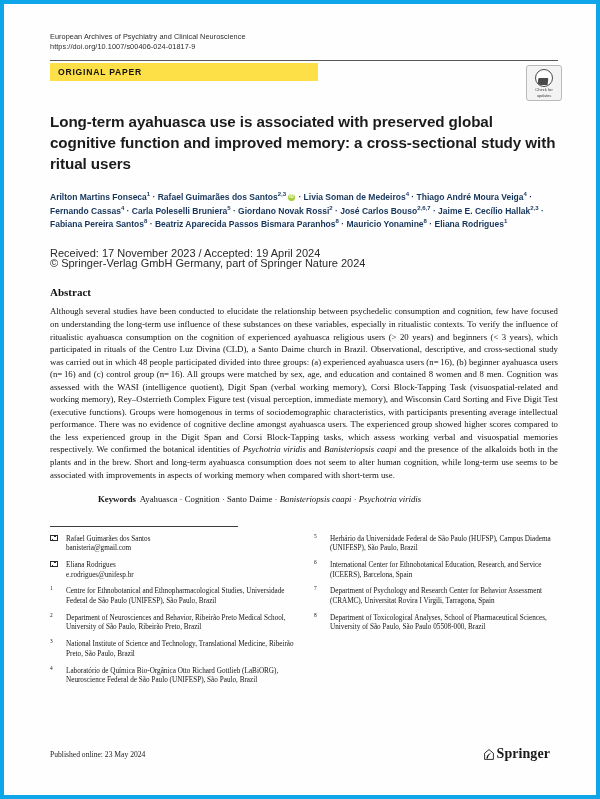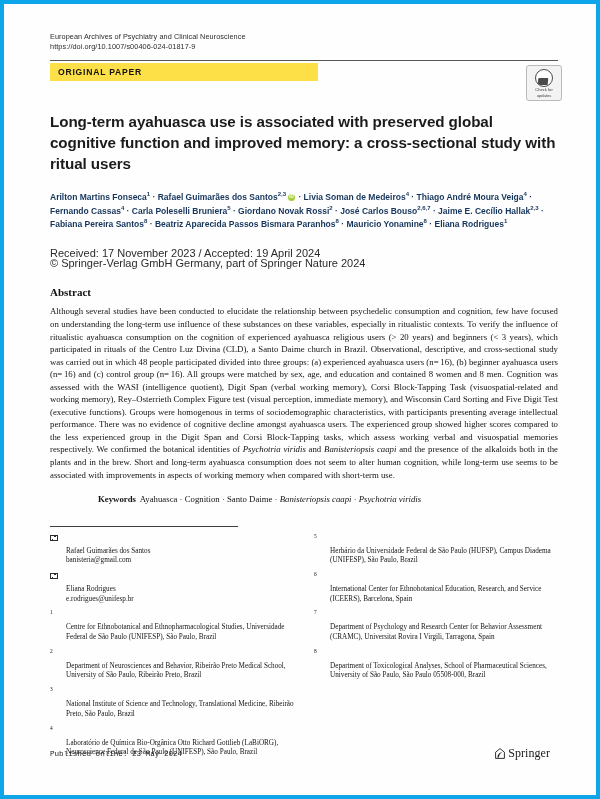--- a/index.html
+++ b/index.html
@@ -235,21 +235,21 @@
   .aff-mark {
     flex: 0 0 16px;
     text-align: left;
     color: #151515;
   }
   .aff-mark sup {
     font-size: 5.4px;
     vertical-align: super;
     line-height: 0;
   }
-  .aff-text { flex: 1 1 auto; margin-top: 12px; }
+  .aff-text { flex: 1 1 auto; }
   .aff-text .mail { display: block; }
   .env {
     display: inline-block;
     width: 8px;
     height: 5.6px;
     border: 0.8px solid #2c2c2c;
     position: relative;
     box-sizing: border-box;
     vertical-align: 0px;
     background: #fff;
@@ -271,39 +271,39 @@
   .footer {
     position: absolute;
     left: 46px;
     right: 46px;
     top: 742px;
     display: flex;
     align-items: center;
     justify-content: space-between;
   }
   .published {
-    font-family: Liberation Mono, monospace;
+    font-family: Liberation Serif, serif;
     font-size: 7.6px;
     color: #1a1a1a;
   }
   .springer {
     display: flex;
     align-items: center;
     gap: 3px;
   }
   .springer-mark {
     width: 10px;
     height: 11px;
     position: relative;
   }
   .springer-mark svg { display: block; }
   .springer-word {
     font-family: "Liberation Serif", serif;
-    font-weight: normal;
-    font-size: 12px;
+    font-weight: bold;
+    font-size: 14px;
     color: #1a1a1a;
     letter-spacing: 0.005em;
   }
 </style>
 </head>
 <body>
 
 <div class="page">
 
   <div class="content">

